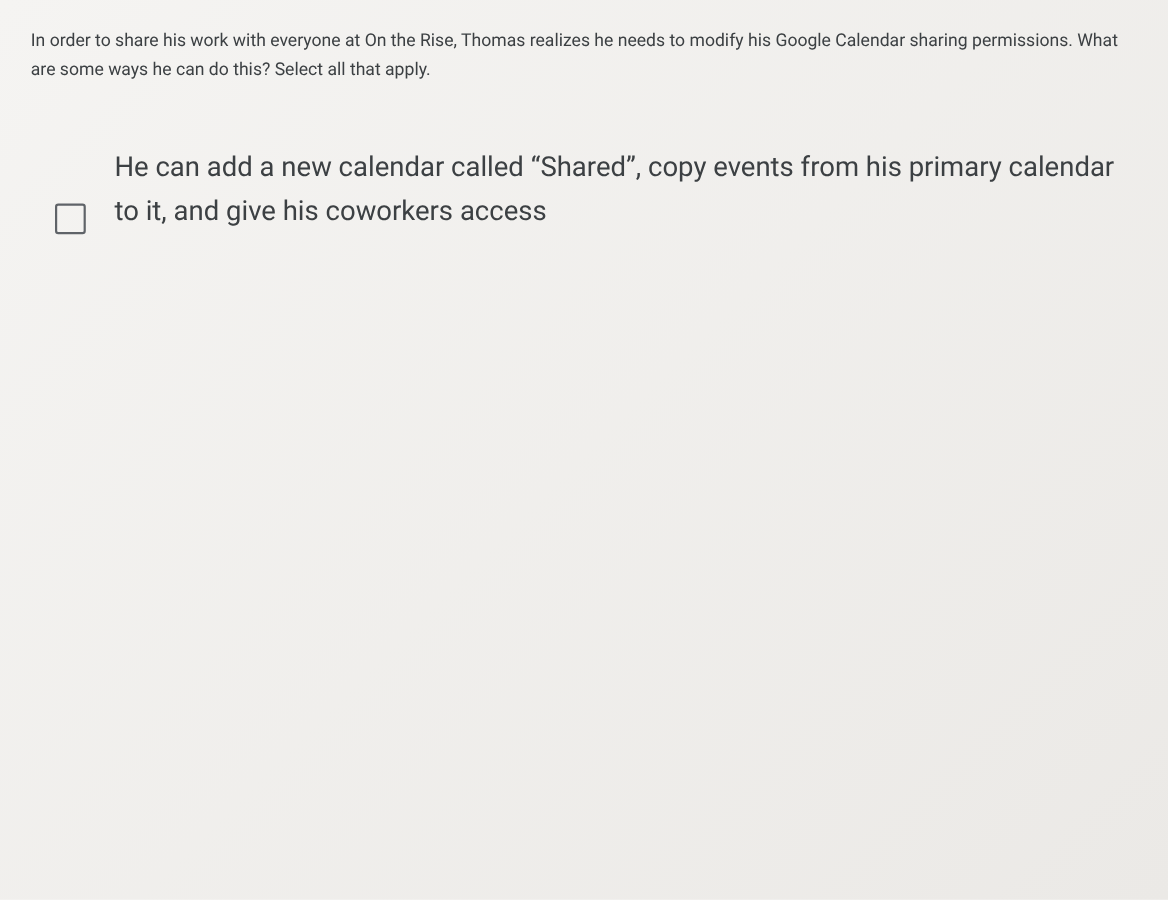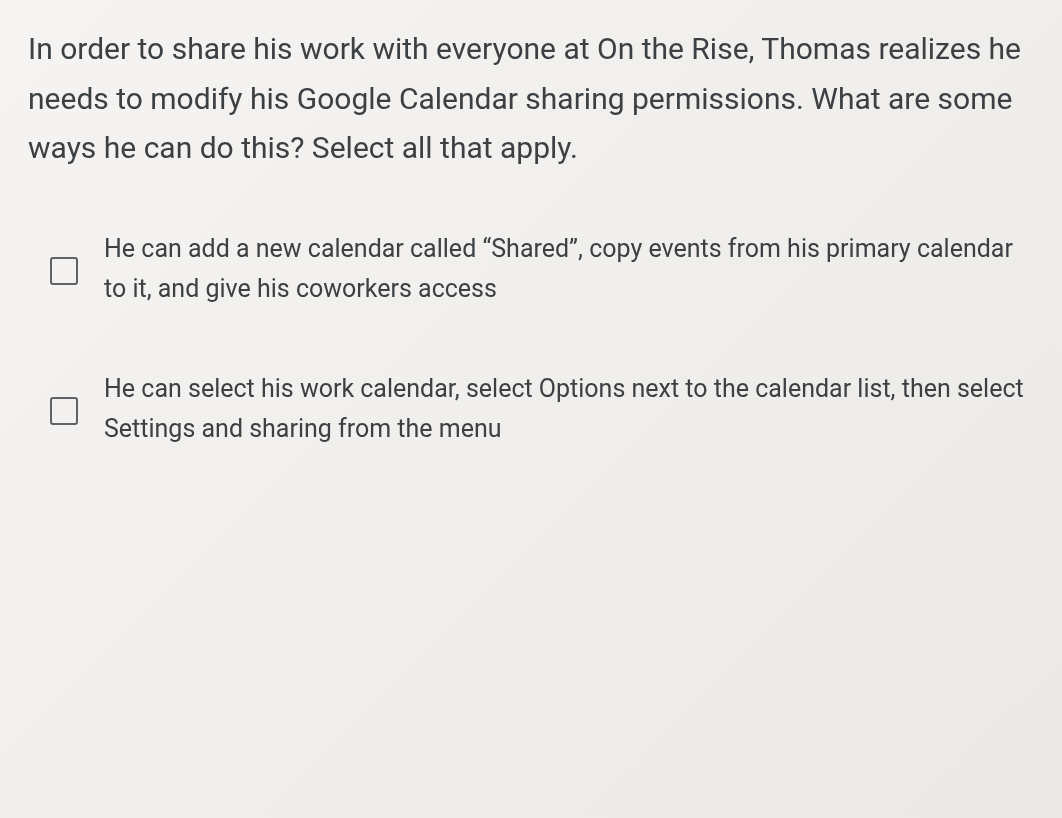--- a/index.html
+++ b/index.html
@@ -9,35 +9,35 @@
     }
     body {
       width: 1062px;
       height: 818px;
       font-family: 'Roboto', 'Helvetica Neue', Arial, sans-serif;
       background: linear-gradient(135deg, #f5f4f2 0%, #ebe9e6 100%);
       padding: 24px 28px;
       color: #3c4043;
     }
     .question-text {
-      font-size: 30px;
+      font-size: 16px;
       line-height: 1.65;
       color: #3c4043;
       margin-bottom: 56px;
       font-weight: 400;
     }
     .options {
       display: flex;
       flex-direction: column;
       gap: 60px;
       padding-left: 22px;
     }
     .option-row {
       display: flex;
-      align-items: center;
+      align-items: flex-end;
       gap: 26px;
     }
     .checkbox {
       flex-shrink: 0;
       width: 28px;
       height: 28px;
       border: 2.5px solid #5f6368;
       border-radius: 3px;
       background: transparent;
       margin-top: 4px;
@@ -56,19 +56,15 @@
 <div class="question-text">In order to share his work with everyone at On the Rise, Thomas realizes he needs to modify his Google Calendar sharing permissions. What are some ways he can do this? Select all that apply.</div>
 
 <div class="options">
 
   <div class="option-row">
     <div class="checkbox"></div>
     <div class="option-text">He can add a new calendar called “Shared”, copy events from his primary calendar to it, and give his coworkers access</div>
   </div>
 
 
-  <div class="option-row">
-    <div class="checkbox"></div>
-    <div class="option-text">He can select his work calendar, select Options next to the calendar list, then select Settings and sharing from the menu</div>
-  </div>
 
 
 </div>
 
 </body></html>

